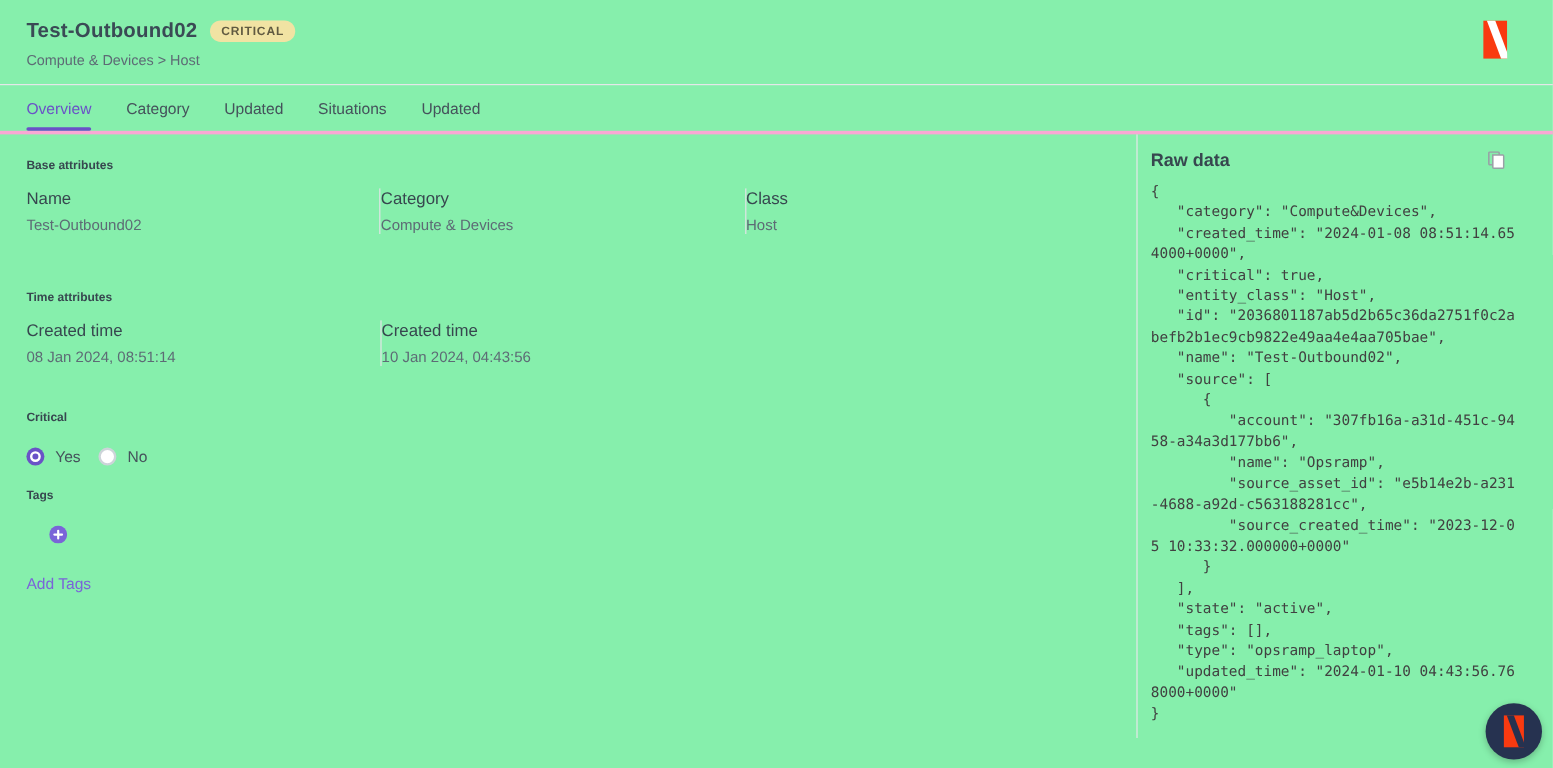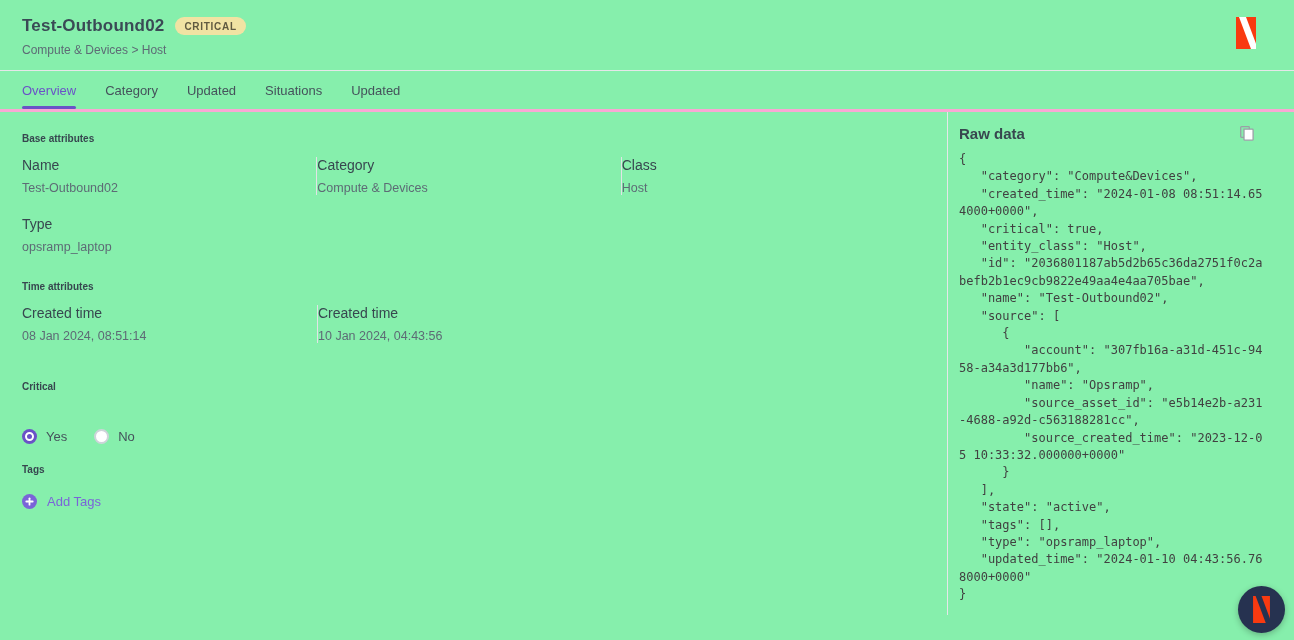--- a/index.html
+++ b/index.html
@@ -42,28 +42,28 @@
   .h-time { margin-top:27px; }
   .h-critical { margin-top:38px; }
   .h-tags { margin-top:20px; }
 
   .field-row { display:flex; margin-top:13px; }
   .cell { width:295px; padding-right:12px; }
   .cell.bordered { border-left:1px solid #e1e4e6; width:305px; }
   .flabel { font-size:14px; font-weight:normal; color:#37474f; margin-bottom:8px; }
   .fvalue { font-size:12.5px; color:#5d6b75; }
 
-  .radio-row { margin-top:37px; display:flex; align-items:center; gap:27px; }
+  .radio-row { margin-top:19px; display:flex; align-items:center; gap:15px; }
   .radio-opt { display:flex; align-items:center; gap:9px; font-size:13px; color:#45525b; cursor:pointer; }
   .radio { width:15px; height:15px; border-radius:50%; flex:0 0 auto; }
   .radio.sel { background:#6a52c7; position:relative; }
   .radio.sel::after { content:""; position:absolute; inset:3px; border:2px solid #fff; border-radius:50%; }
   .radio.unsel { border:2px solid #cdd4d9; background:#fff; }
 
-  .add-tags { margin-top:19px; display:flex; align-items:center; gap:10px; color:#7a64d8; font-size:13px; cursor:pointer; width:max-content; }
+  .add-tags { margin-top:19px; display:flex; align-items:center; gap:26px; color:#7a64d8; font-size:13px; cursor:pointer; width:max-content;flex-direction:column; }
 
   
   .raw-panel {
     position:absolute; left:947px; top:112px; width:347px; height:503px;
     border-left:1px solid #e5e7e9; padding:13px 10px 0 11px;
   }
   .raw-head { display:flex; justify-content:space-between; align-items:center; padding-right:31px; }
   .raw-title { font-size:15px; font-weight:bold; color:#37474f; }
   .copy-btn { cursor:pointer; display:flex; position:absolute; right:40px; top:14px; }
   .raw-json {
@@ -118,24 +118,20 @@
         <div class="flabel">Category</div>
         <div class="fvalue">Compute &amp; Devices</div>
       </div>
       <div class="cell bordered">
         <div class="flabel">Class</div>
         <div class="fvalue">Host</div>
       </div>
     </div>
 
     <div class="field-row" style="margin-top:21px">
-      <div class="cell">
-        <div class="flabel">Type</div>
-        <div class="fvalue">opsramp_laptop</div>
-      </div>
     </div>
 
     <div class="section-h h-time">Time attributes</div>
 
     <div class="field-row">
       <div class="cell">
         <div class="flabel">Created time</div>
         <div class="fvalue">08 Jan 2024, 08:51:14</div>
       </div>
       <div class="cell bordered">

